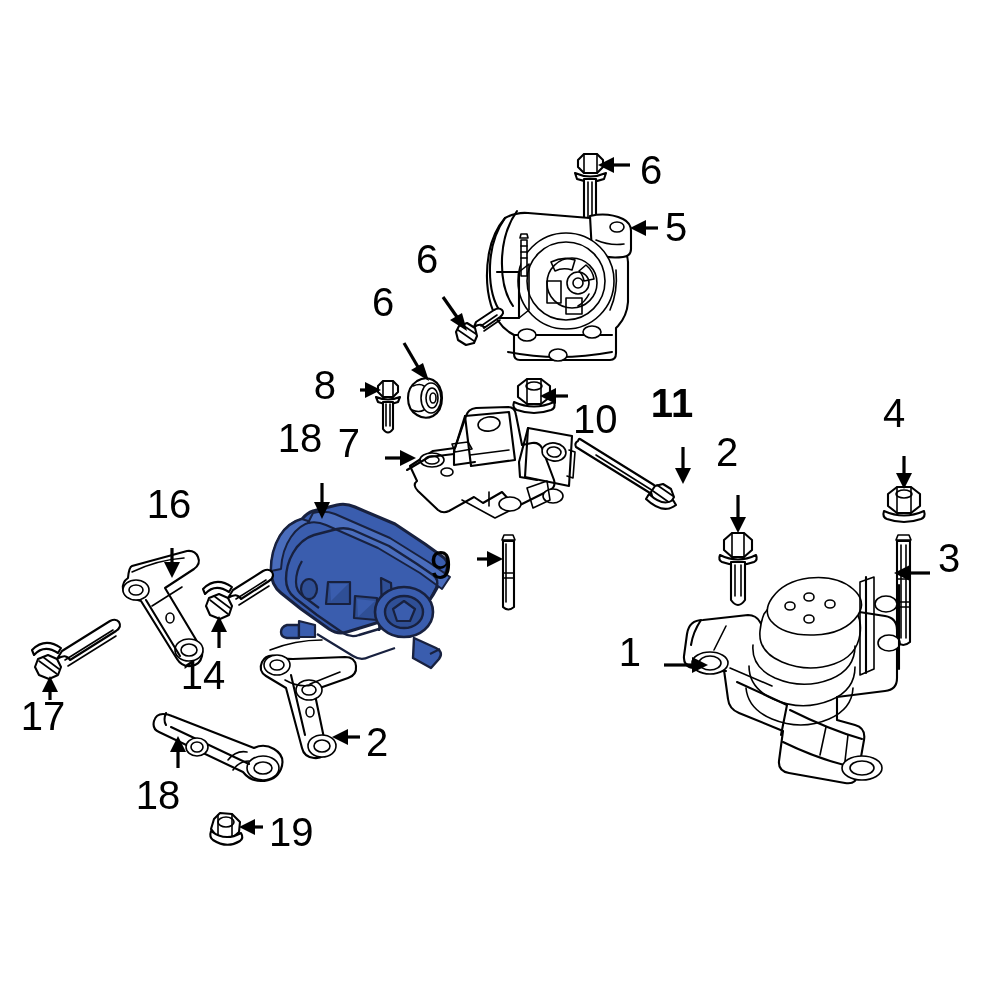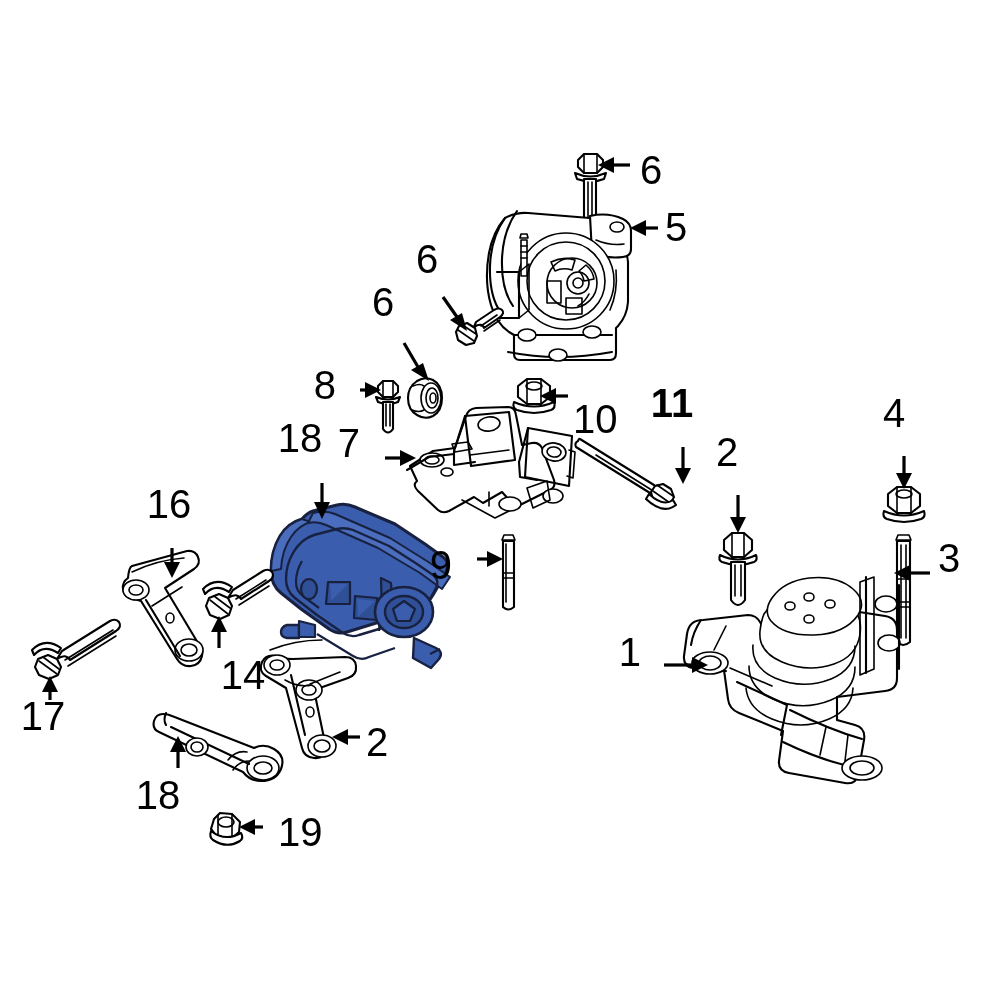--- a/index.html
+++ b/index.html
@@ -556,25 +556,25 @@
   <span class="callout-label" style="left:452px; top:545px; transform:translate(-100%,0);">9</span>
 
   <span class="callout-label" style="left:573px; top:399px; transform:translate(0,0);">10</span>
 
   <span class="callout-label" style="left:672px; top:423px; transform:translate(-50%,-100%);font-weight:bold;">11</span>
 
   <span class="callout-label" style="left:383px; top:322px; transform:translate(-50%,-100%);">6</span>
 
   <span class="callout-label" style="left:300px; top:458px; transform:translate(-50%,-100%);">18</span>
 
-  <span class="callout-label" style="left:203px; top:655px; transform:translate(-50%,0);margin-left:40px;">14</span>
+  <span class="callout-label" style="left:203px; top:655px; transform:translate(-50%,0);">14</span>
 
   <span class="callout-label" style="left:366px; top:722px; transform:translate(0,0);">2</span>
 
   <span class="callout-label" style="left:158px; top:524px; transform:translate(-50%,-100%);margin-left:11px;">16</span>
 
   <span class="callout-label" style="left:43px; top:696px; transform:translate(-50%,0);">17</span>
 
   <span class="callout-label" style="left:158px; top:775px; transform:translate(-50%,0);">18</span>
 
-  <span class="callout-label" style="left:278px; top:812px; transform:translate(0,0);">19</span>
+  <span class="callout-label" style="left:269px; top:812px; transform:translate(0,0);">19</span>
 
 </div>
 
 </body></html>

